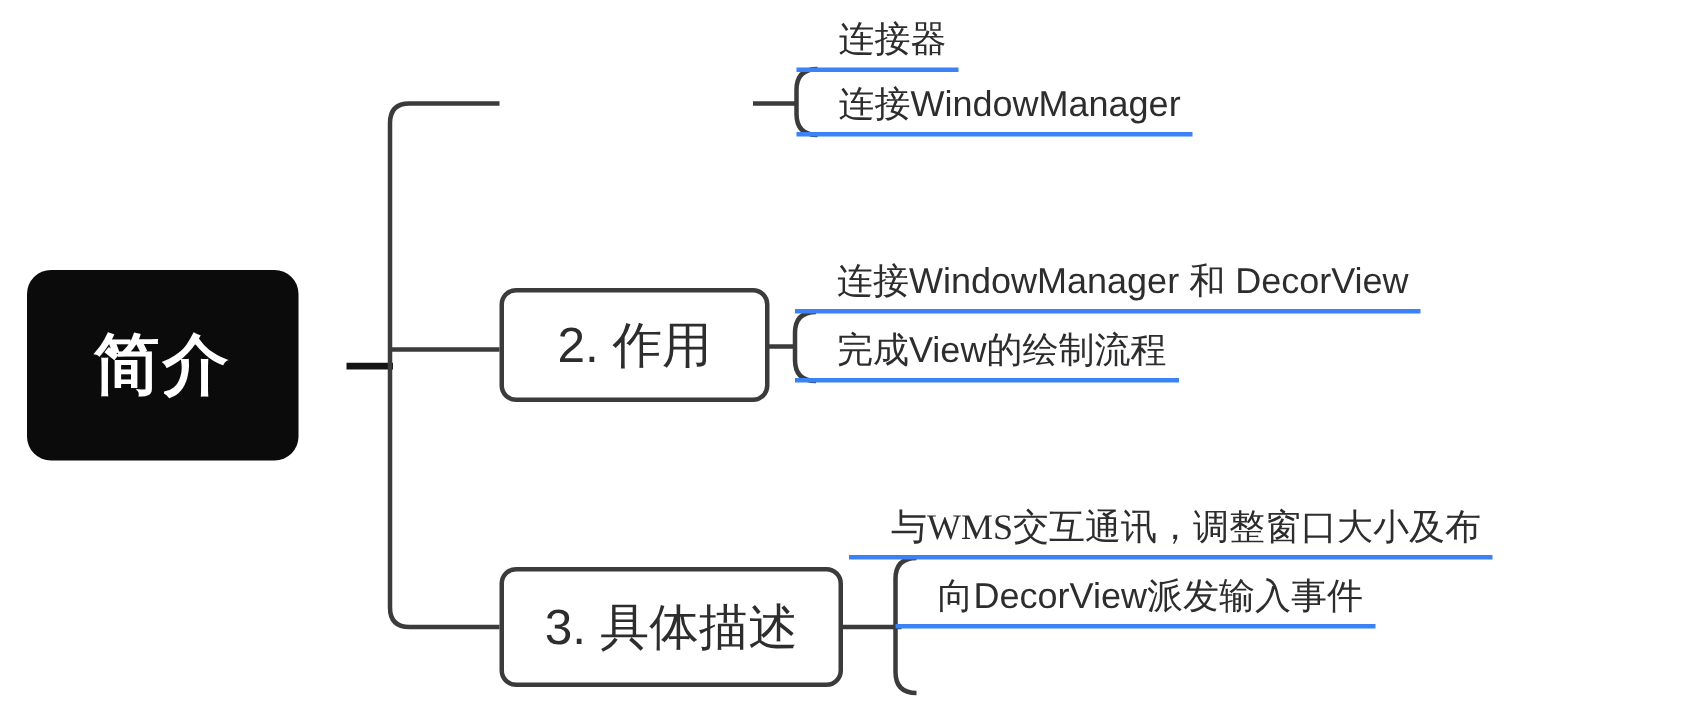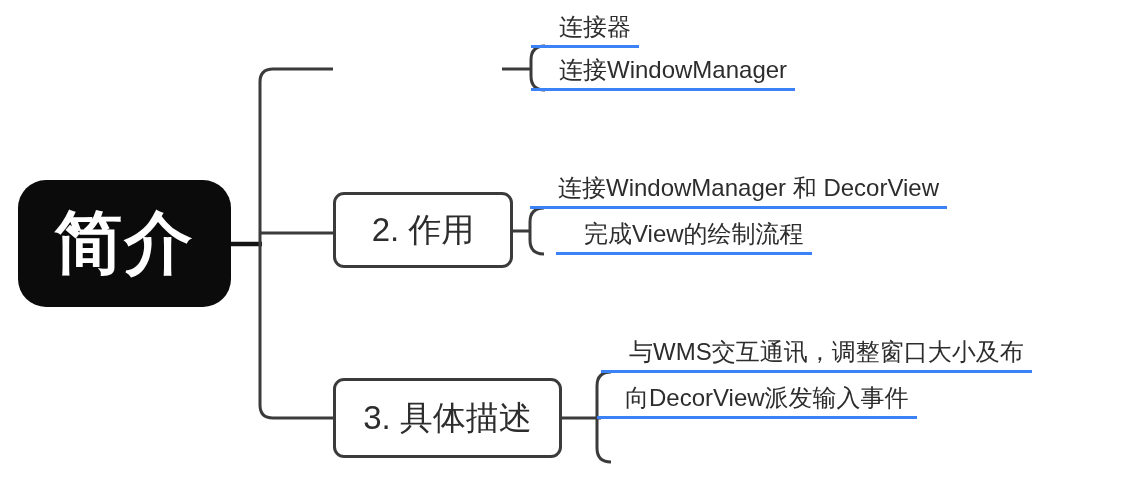--- a/index.html
+++ b/index.html
@@ -12,26 +12,26 @@
     font-family: "Liberation Sans", "DejaVu Sans", sans-serif;
   }
   .connector-layer {
     position: absolute;
     left: 0; top: 0;
     width: 1134px; height: 482px;
   }
   .root-node {
     position: absolute;
     left: 18px; top: 180px;
-    width: 213px; height: 127px;
+    width: 181px; height: 127px;
     background: #0b0b0b;
-    border-radius: 28px;
+    border-radius: 16px;
     display: flex; align-items: center; justify-content: center;
     color: #ffffff;
-    font-size: 68px;
+    font-size: 44px;
     font-weight: 600;
     letter-spacing: 2px;
   }
   .branch-box {
     position: absolute;
     box-sizing: border-box;
     background: #ffffff;
     border: 3px solid #3b3b3b;
     border-radius: 11px;
     display: flex; align-items: center; justify-content: center;
@@ -47,22 +47,22 @@
     color: #2d2d2d;
     padding: 0 8px 4px 28px;
     border-bottom: 3px solid #3b82f6;
   }
   .b1 { left: 334px; top: 28px;  width: 168px; height: 82px; }
   .b2 { left: 333px; top: 192px; width: 180px; height: 76px; }
   .b3 { left: 333px; top: 378px; width: 229px; height: 80px; }
   .l1a { left: 531px; top: 13px;  }
   .l1b { left: 531px; top: 56px;  }
   .l2a { left: 530px; top: 174px; }
-  .l2b { left: 556px; top: 220px; }
-  .l3a { left: 601px; top: 338px; }
+  .l2b { left: 530px; top: 220px; }
+  .l3a { left: 566px; top: 338px; font-family: Liberation Serif, serif; }
   .l3b { left: 597px; top: 384px; }
   .l3c { left: 597px; top: 428px; }
 </style>
 </head>
 <body>
 
 <div class="canvas">
 
   <svg class="connector-layer" viewBox="0 0 1134 482" xmlns="http://www.w3.org/2000/svg">
 

